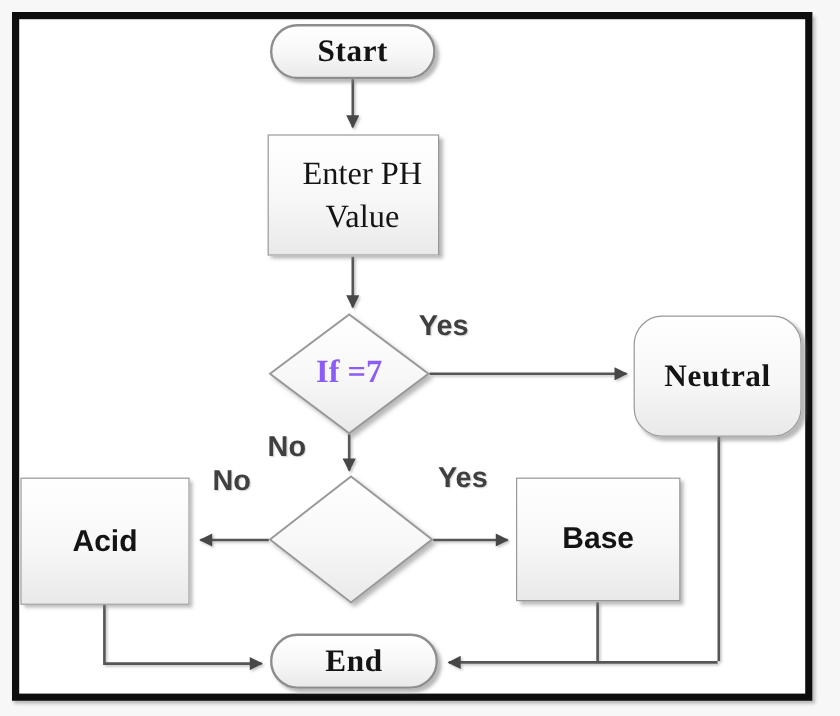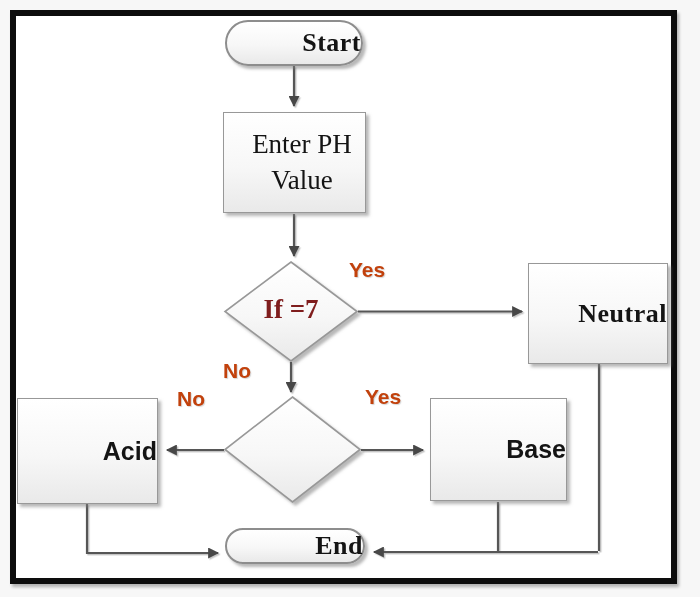--- a/index.html
+++ b/index.html
@@ -32,21 +32,21 @@
     top: 0;
     width: 700px;
     height: 597px;
     pointer-events: none;
   }
   .node {
     position: absolute;
     box-sizing: border-box;
     display: flex;
     align-items: center;
-    justify-content: flex-end;
+    justify-content: center;
     text-align: center;
     background: linear-gradient(180deg, #ffffff 0%, #f7f7f7 55%, #e9e9e9 100%);
     border: 1.6px solid #989898;
     box-shadow: 3px 3px 3px rgba(125,125,125,0.55);
     color: #141414;
   }
   .terminator {
     border-radius: 26px;
     border: 2px solid #8d8d8d;
   }
@@ -64,38 +64,38 @@
     padding-left: 15px;
   }
   .sans-bold {
     font-family: "Liberation Sans", sans-serif;
     font-weight: 700;
     font-size: 25px;
   }
   .diamond-label {
     position: absolute;
     text-align: center;
-    color: #7f1d1d;
+    color: #8b5cf6;
     pointer-events: none;
   }
   .edge-label {
     position: absolute;
     font-family: "Liberation Sans", sans-serif;
     font-weight: 700;
-    font-size: 21px;
-    color: #c2410c;
+    font-size: 24px;
+    color: #404040;
     text-shadow: 1px 1px 1px rgba(150,150,150,0.4);
   }
   
   .n-start   { left: 225px; top: 20px;  width: 138px; height: 46px; }
   .n-enter   { left: 223px; top: 112px; width: 143px; height: 101px; }
-  .n-neutral { left: 528px; top: 263px; width: 140px; height: 101px; }
+  .n-neutral { left: 528px; top: 263px; width: 140px; height: 101px; border-radius: 24px; }
   .n-acid    { left: 17px;  top: 398px; width: 141px; height: 106px; }
   .n-base    { left: 430px; top: 398px; width: 137px; height: 103px; }
-  .n-end     { left: 225px; top: 528px; width: 140px; height: 36px; }
+  .n-end     { left: 225px; top: 528px; width: 140px; height: 46px; }
   .l-ifeq7   { left: 225px; top: 294px; width: 132px; font-family: "Liberation Serif", serif; font-weight: 700; font-size: 27px; }
   .l-ifgt7   { left: 225px; top: 435px; width: 135px; font-family: "Liberation Sans", sans-serif; font-weight: 700; font-size: 24px; }
   .el-yes1 { left: 349px; top: 258px; }
   .el-no1  { left: 223px; top: 359px; }
   .el-no2  { left: 177px; top: 387px; }
   .el-yes2 { left: 365px; top: 385px; }
 </style>
 </head>
 <body>
 

